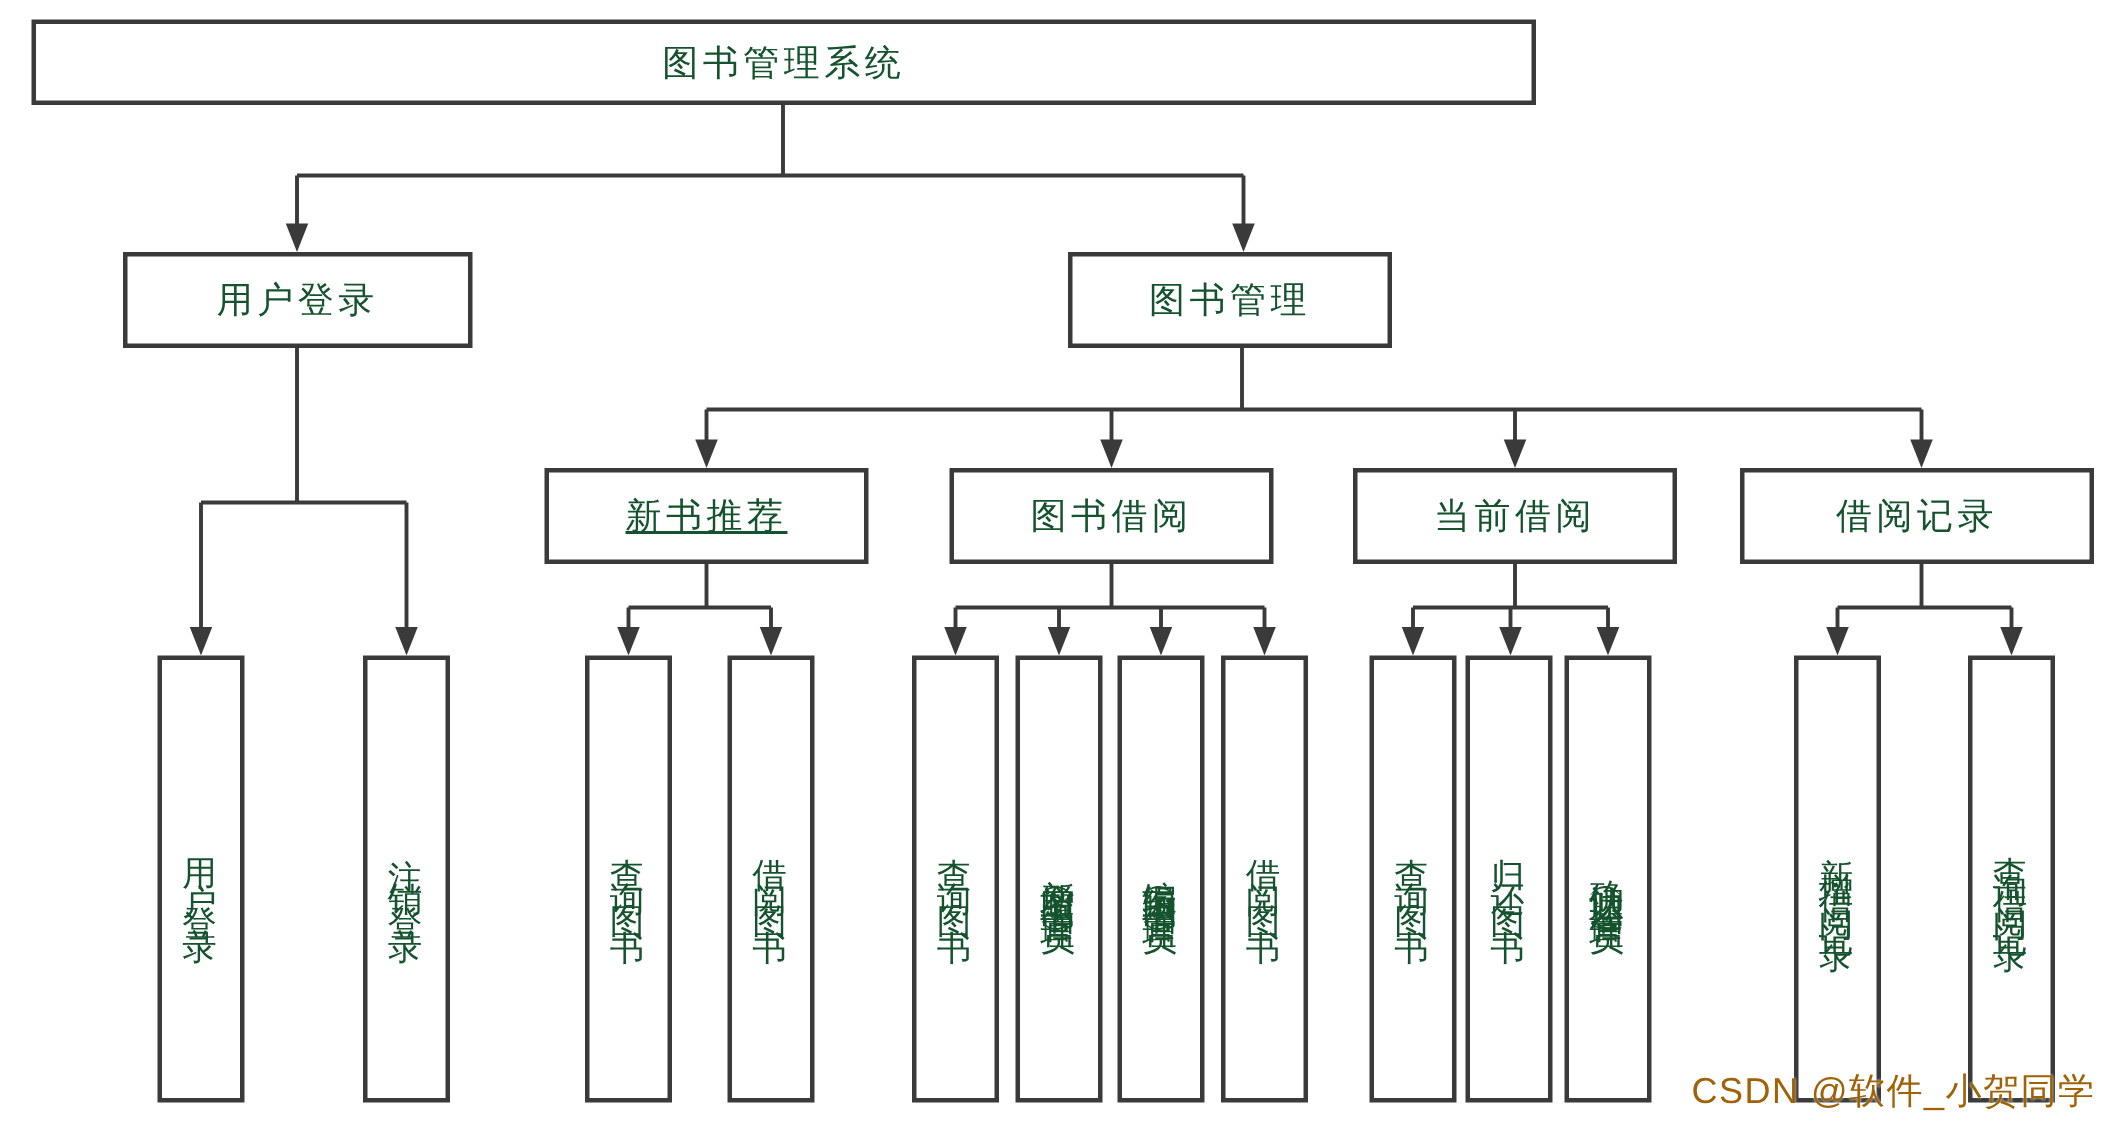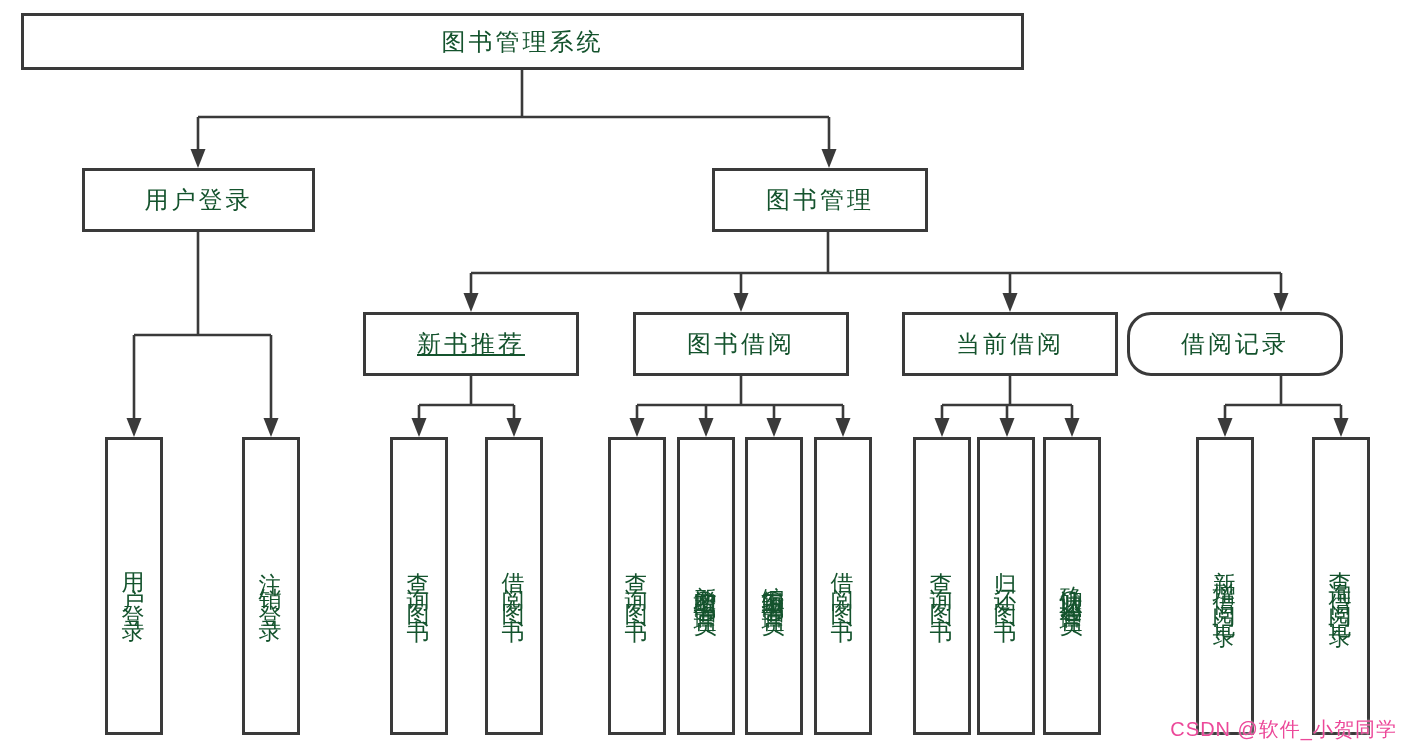--- a/index.html
+++ b/index.html
@@ -48,43 +48,43 @@
 
   
   #n-root   { left: 21px;   top: 13px;  width: 1003px; height: 57px; }
   
   #n-login  { left: 82px;   top: 168px; width: 233px;  height: 64px; }
   #n-mgmt   { left: 712px;  top: 168px; width: 216px;  height: 64px; }
   
   #n-new    { left: 363px;  top: 312px; width: 216px;  height: 64px; text-decoration: underline; }
   #n-borrow { left: 633px;  top: 312px; width: 216px;  height: 64px; }
   #n-cur    { left: 902px;  top: 312px; width: 216px;  height: 64px; }
-  #n-rec    { left: 1127px; top: 312px; width: 216px;  height: 64px; border-radius: 24px; }
+  #n-rec    { left: 1160px; top: 312px; width: 236px;  height: 64px; }
   
   .leaf { top: 437px; width: 58px; height: 298px; }
   #l-login-0 { left: 105px; }
   #l-login-1 { left: 242px; }
   #l-new-0   { left: 390px; }
   #l-new-1   { left: 485px; }
   #l-bor-0   { left: 608px; }
   #l-bor-1   { left: 677px; }
   #l-bor-2   { left: 745px; }
   #l-bor-3   { left: 814px; }
   #l-cur-0   { left: 913px; }
   #l-cur-1   { left: 977px; }
   #l-cur-2   { left: 1043px; }
   #l-rec-0   { left: 1196px; }
   #l-rec-1   { left: 1312px; }
 
   .watermark {
     position: absolute;
     right: 8px;
     bottom: 4px;
-    font-size: 20px;
-    color: #ec4899;
+    font-size: 24px;
+    color: #a16207;
     letter-spacing: 1px;
     text-shadow: 0 0 2px #ffffff;
     white-space: nowrap;
   }
 </style>
 </head>
 <body>
 
 <div class="canvas">
 

